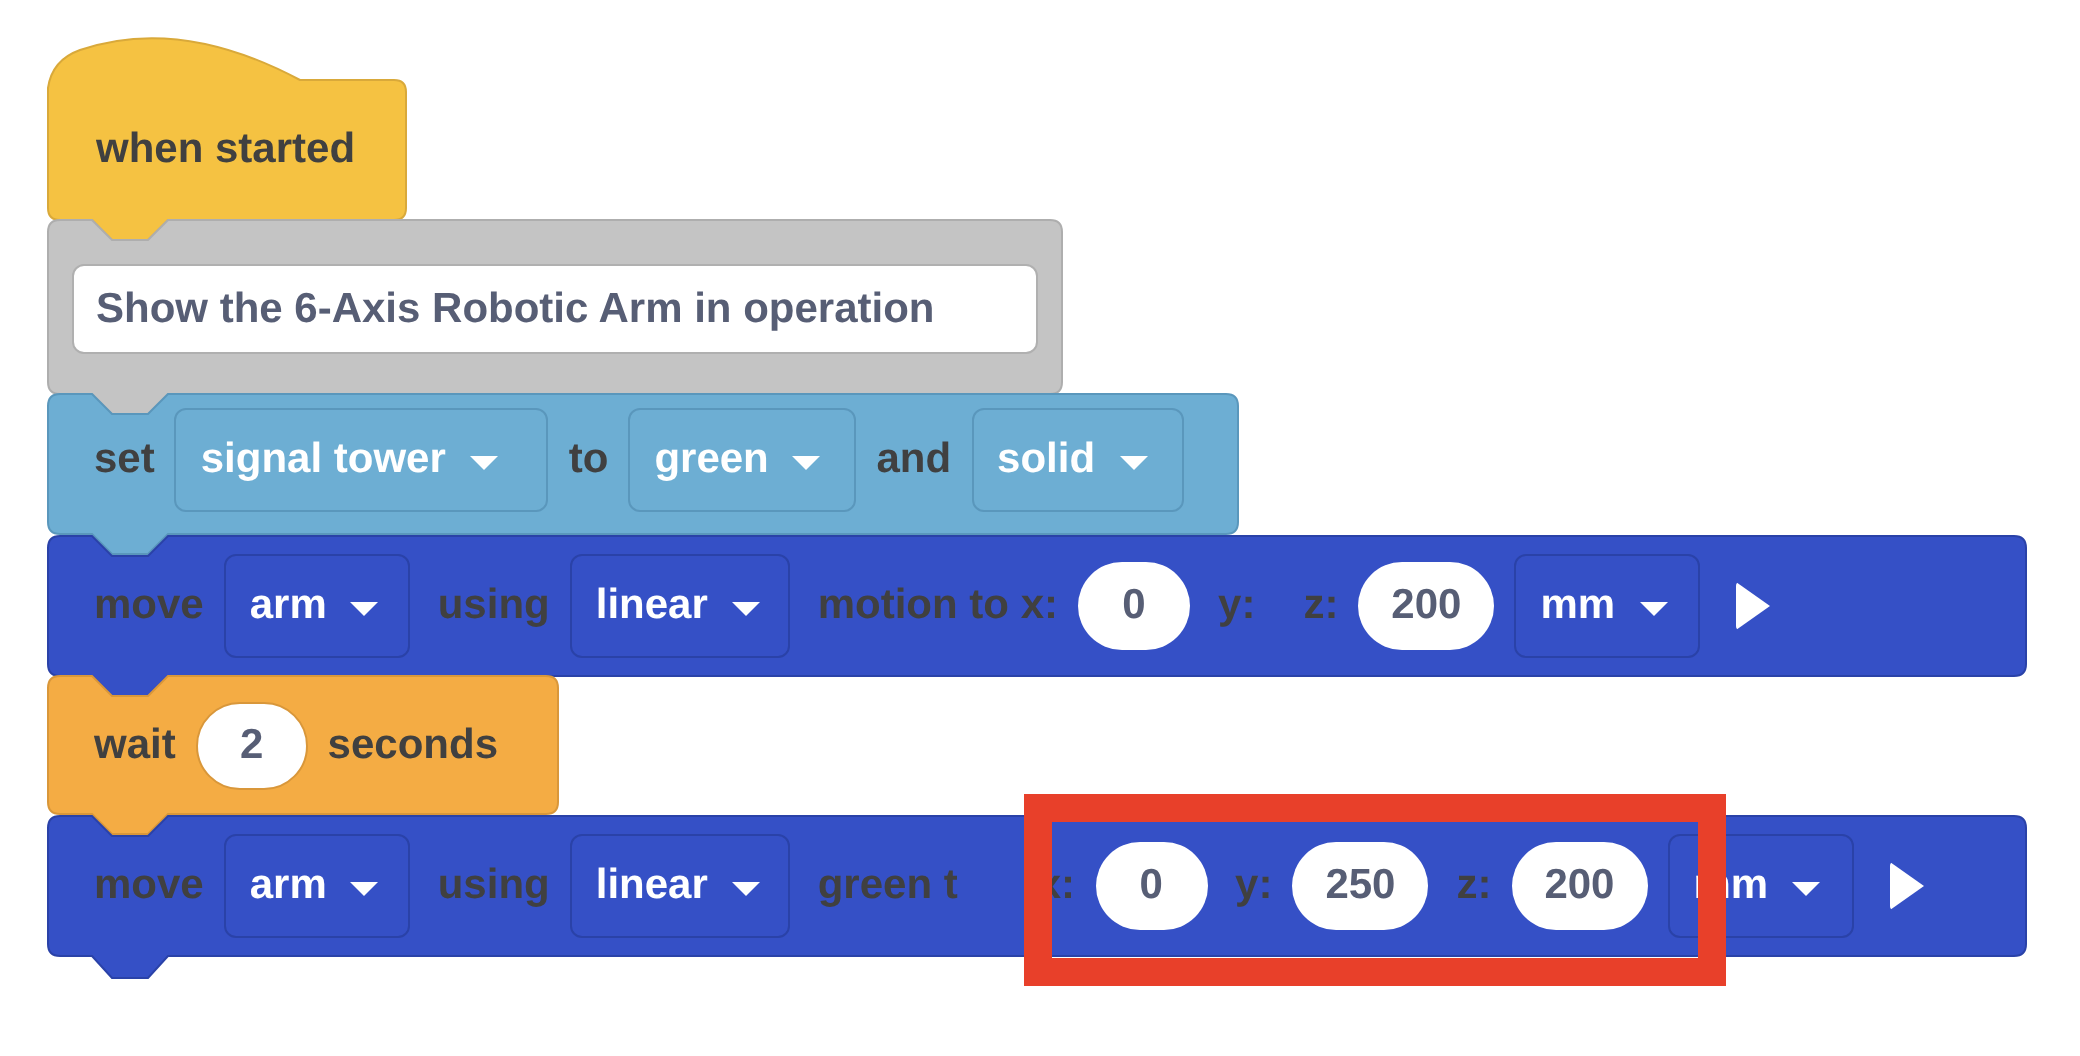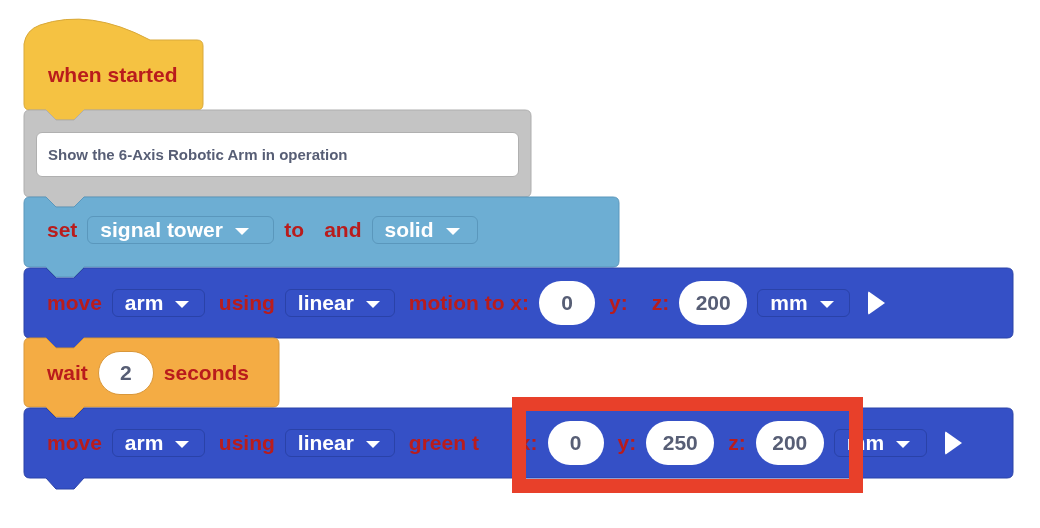--- a/index.html
+++ b/index.html
@@ -1,21 +1,21 @@
 <!DOCTYPE html>
 <html><head>
 <meta charset="utf-8">
 <style>
   html, body { margin:0; padding:0; background:#ffffff; }
   body { width:1040px; height:528px; position:relative; overflow:hidden;
          font-family:"Liberation Sans", sans-serif; font-weight:bold; }
   .blk { position:absolute; box-sizing:border-box; border-radius:6px; }
   .row { position:absolute; left:0; right:0; top:0; bottom:0; display:flex; align-items:center; padding-left:23px; }
-  .lbl { color:#b91c1c; font-size:21px; white-space:nowrap; }
-  .dd { box-sizing:border-box; height:28px; border-radius:6px; display:flex; align-items:center;
+  .lbl { color:#404040; font-size:21px; white-space:nowrap; }
+  .dd { box-sizing:border-box; height:52px; border-radius:6px; display:flex; align-items:center;
         padding:0 12px; font-size:21px; color:#fff; white-space:nowrap; cursor:pointer; }
   .caret { display:inline-block; width:0; height:0; border-left:7px solid transparent; border-right:7px solid transparent;
            border-top:7px solid #fff; margin-left:12px; margin-top:2px; }
   .pill { box-sizing:border-box; height:44px; background:#fff; border-radius:22px; display:flex; align-items:center;
           justify-content:center; color:#575E75; font-size:21px; cursor:text; }
   .gap { width:10px; flex:none; }
   .gap16 { width:14px; flex:none; }
 </style>
 </head>
 <body>
@@ -36,35 +36,39 @@
 </svg>
 
 <div class="blk" style="left:24px;top:40px;width:179px;height:70px;">
   <div class="row" style="padding-left:24px;">
     <span class="lbl">when started</span>
   </div>
 </div>
 
 <div class="blk" style="left:24px;top:110px;width:507px;height:87px;">
   <div style="position:absolute;left:12px;top:22px;width:483px;height:45px;box-sizing:border-box;background:#fff;border:1px solid #B0B0B0;border-radius:6px;display:flex;align-items:center;padding-left:11px;">
-    <span style="color:#575E75;font-size:15px;white-space:nowrap;">Show the 6-Axis Robotic Arm in operation</span>
+    <span style="color:#575E75;font-size:21px;white-space:nowrap;">Show the 6-Axis Robotic Arm in operation</span>
   </div>
 </div>
 
 <div class="blk" style="left:24px;top:195px;width:595px;height:70px;">
   <div class="row">
     <span class="lbl">set</span>
     <span class="gap"></span>
     <div class="dd" style="background:#6DAED3;border:1px solid #5A97BC;width:187px;">
       <span>signal tower</span>
       <span class="caret"></span>
     </div>
     <span class="gap"></span>
     <span class="lbl">to</span>
     <span class="gap"></span>
+    <div class="dd" style="background:#6DAED3;border:1px solid #5A97BC;width:114px;">
+      <span>green</span>
+      <span class="caret"></span>
+    </div>
     <span class="gap"></span>
     <span class="lbl">and</span>
     <span class="gap"></span>
     <div class="dd" style="background:#6DAED3;border:1px solid #5A97BC;width:106px;">
       <span>solid</span>
       <span class="caret"></span>
     </div>
   </div>
 </div>
 

